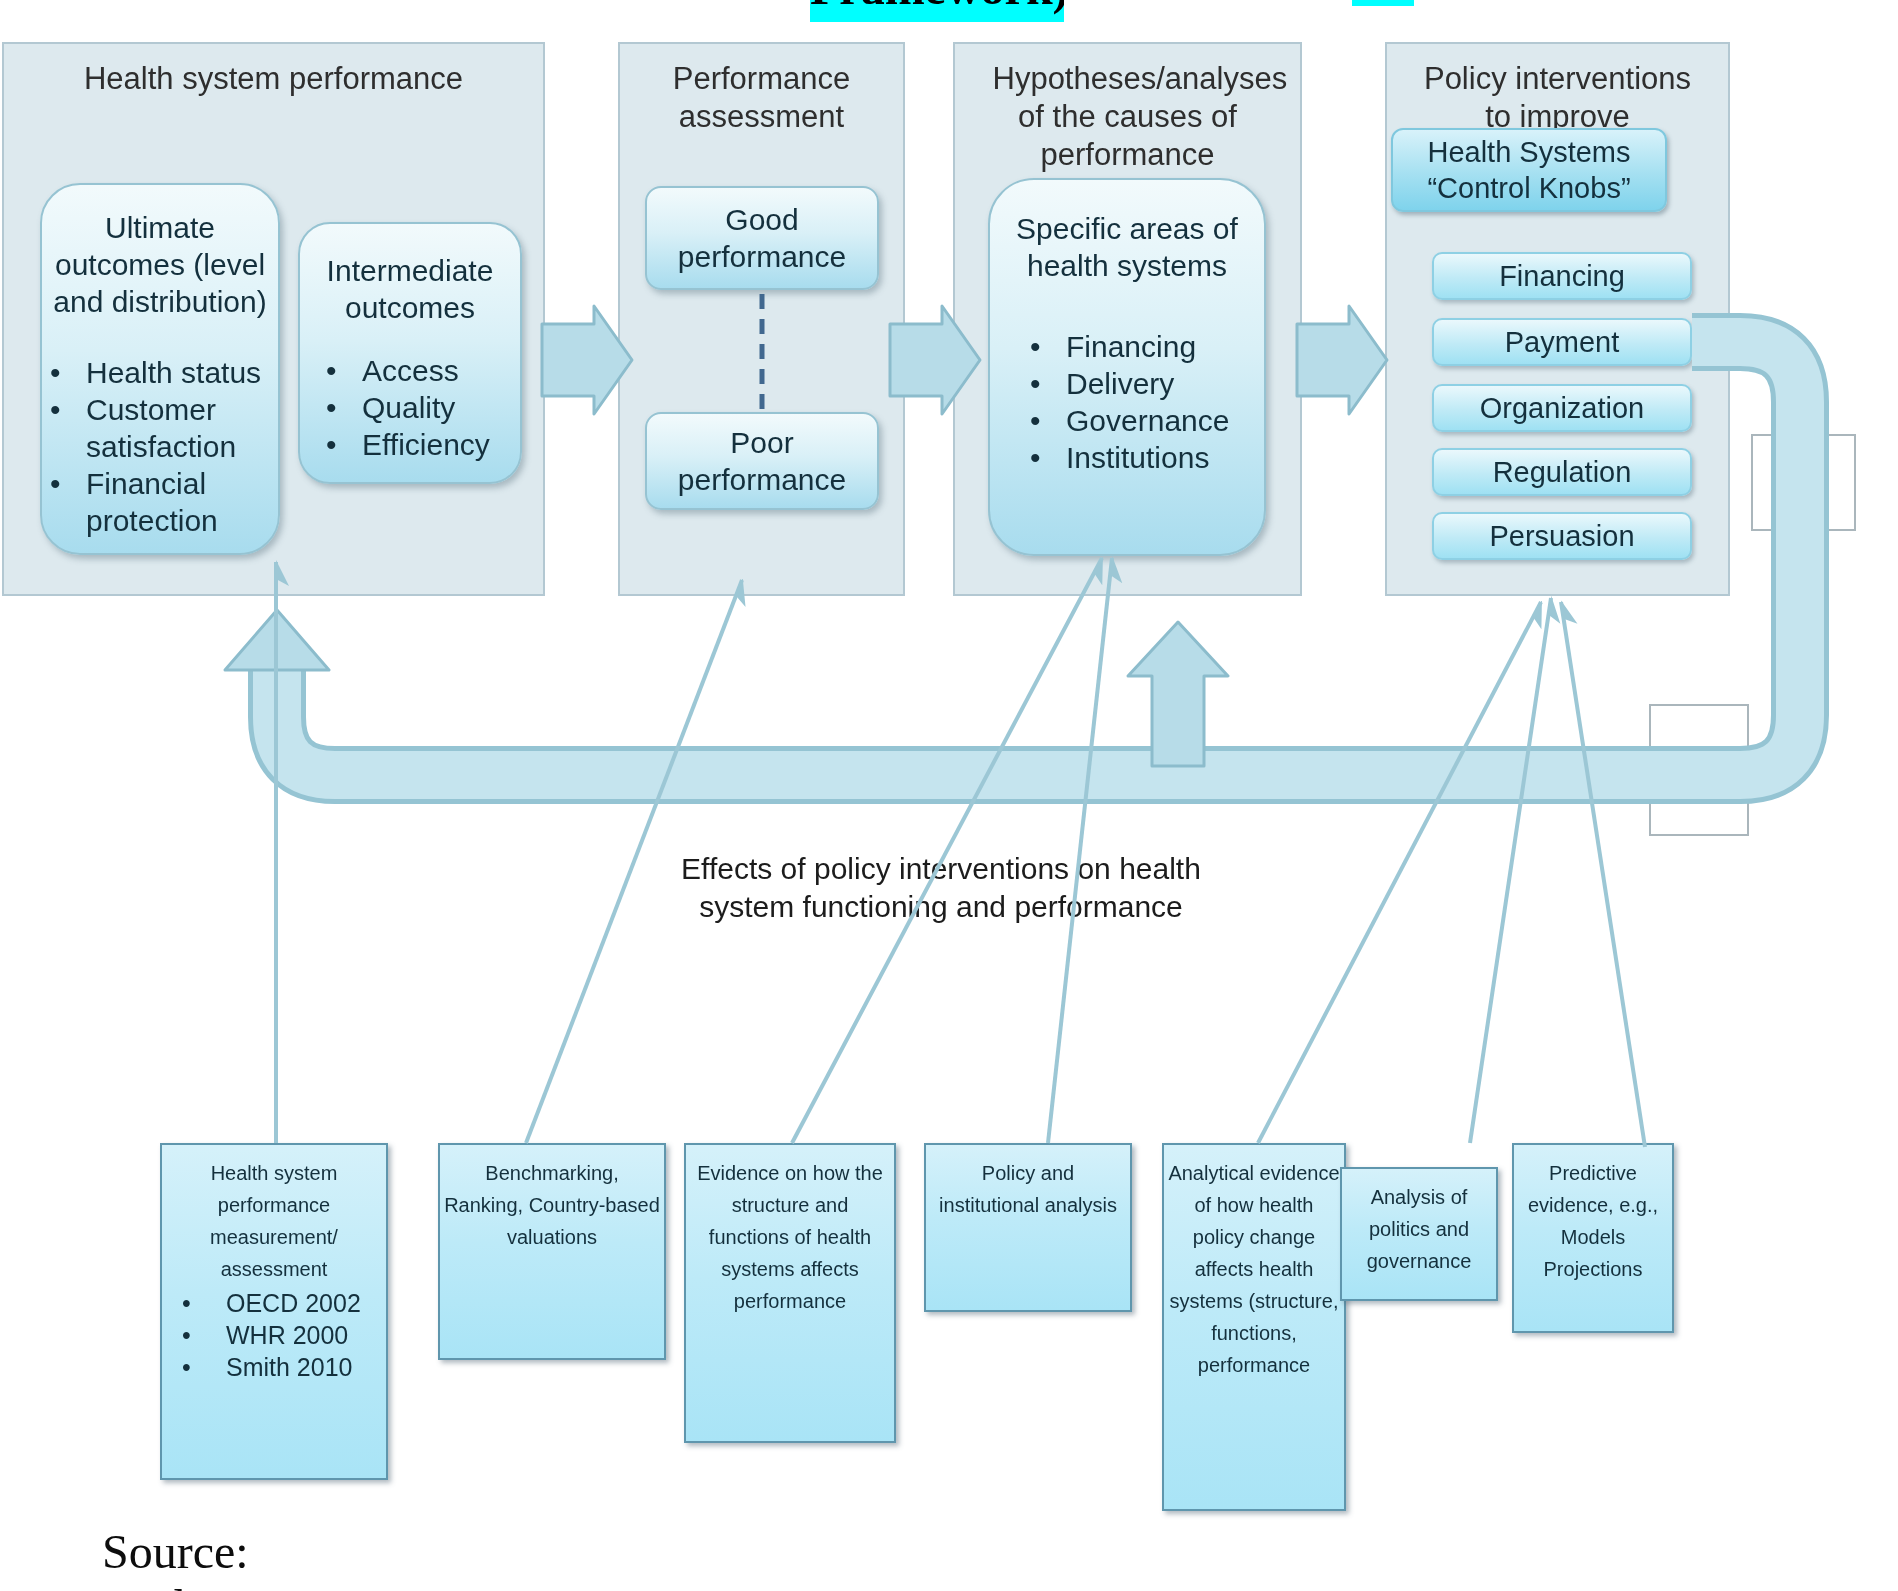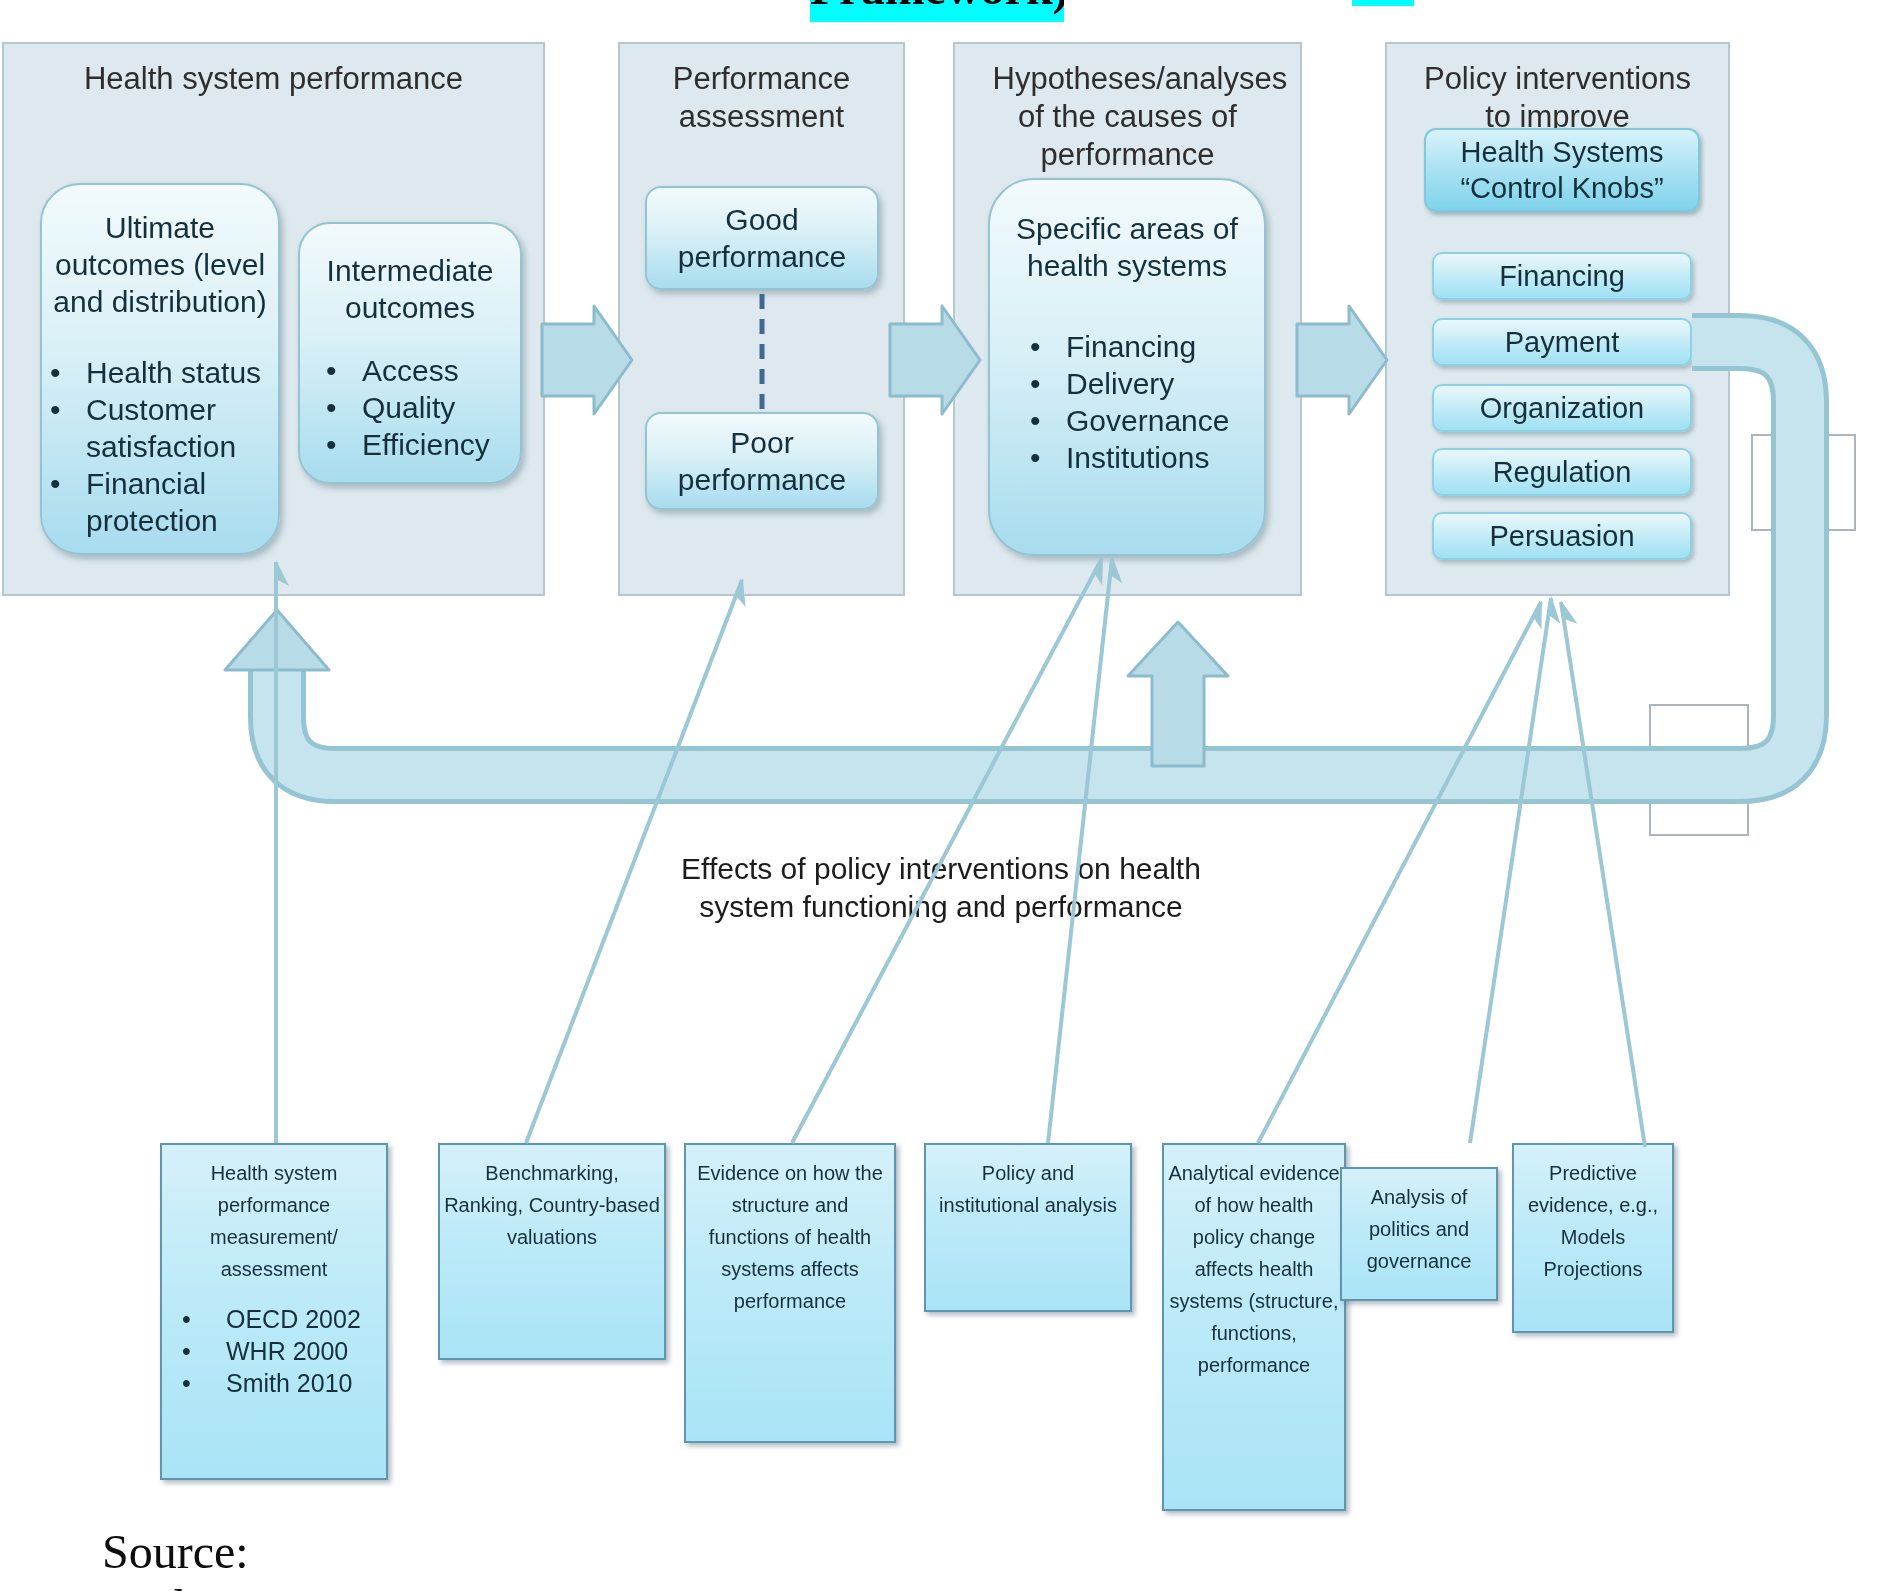--- a/index.html
+++ b/index.html
@@ -20,21 +20,21 @@
     box-shadow:3px 4px 6px rgba(70,95,110,.35);text-align:center;}
   .rbox .btitle{font-size:30px;line-height:37px;color:#14303d;}
   ul.blist{list-style:none;margin:0;padding:0;text-align:left;}
   ul.blist li{position:relative;font-size:30px;line-height:37px;color:#14303d;padding-left:44px;}
   ul.blist li::before{content:"\2022";position:absolute;left:8px;}
   
   .knob{position:absolute;left:1432px;width:260px;height:48px;border-radius:10px;border:2px solid #8ed0e4;
     background:linear-gradient(to bottom,#eaf8fc 0%,#bfeaf6 55%,#9fe1f3 100%);
     box-shadow:2px 3px 4px rgba(70,95,110,.35);
     display:flex;align-items:center;justify-content:center;font-size:29px;color:#14303d;box-sizing:border-box;}
-  .knob-header{position:absolute;left:1424px;width:276px;height:84px;border-radius:12px;border:2px solid #7fc8de;
+  .knob-header{position:absolute;left:1391px;width:276px;height:84px;border-radius:12px;border:2px solid #7fc8de;
     background:linear-gradient(to bottom,#d8f2fa 0%,#a5e0f1 55%,#7fd3ec 100%);
     box-shadow:2px 3px 4px rgba(70,95,110,.4);
     display:flex;align-items:center;justify-content:center;text-align:center;
     font-size:29px;line-height:36px;color:#14303d;box-sizing:border-box;}
   
   .ebox{position:absolute;top:1143px;box-sizing:border-box;border:2px solid #5f96ad;
     background:linear-gradient(to bottom,#d5f1fa 0%,#bdeaf8 45%,#a9e4f6 100%);
     box-shadow:3px 3px 5px rgba(80,100,115,.45);
     text-align:center;padding:12px 4px 0 4px;}
   .ebox .etitle{font-size:20px;line-height:32px;color:#14303d;}
@@ -122,21 +122,21 @@
         <span>Regulation</span>
       </div>
     <div class="knob" style="top:512px;">
         <span>Persuasion</span>
       </div>
 
     <div class="fb-label">Effects of policy interventions on health system functioning and performance</div>
 
     <div class="ebox" style="left:160px;width:228px;height:337px;">
       <div class="etitle">Health system performance measurement/ assessment</div>
-      <ul class="blist" style="margin-top:18px;padding-left:8px;">
+      <ul class="blist" style="margin-top:2px;padding-left:8px;">
         <li style="padding-left:52px;">OECD 2002</li>
         <li style="padding-left:52px;">WHR 2000</li>
         <li style="padding-left:52px;">Smith 2010</li>
       </ul>
     </div>
     <div class="ebox" style="left:438px;width:228px;height:217px;">
       <div class="etitle">Benchmarking, Ranking, Country-based valuations</div>
     </div>
     <div class="ebox" style="left:684px;width:212px;height:300px;">
       <div class="etitle">Evidence on how the structure and functions of health systems affects performance</div>

